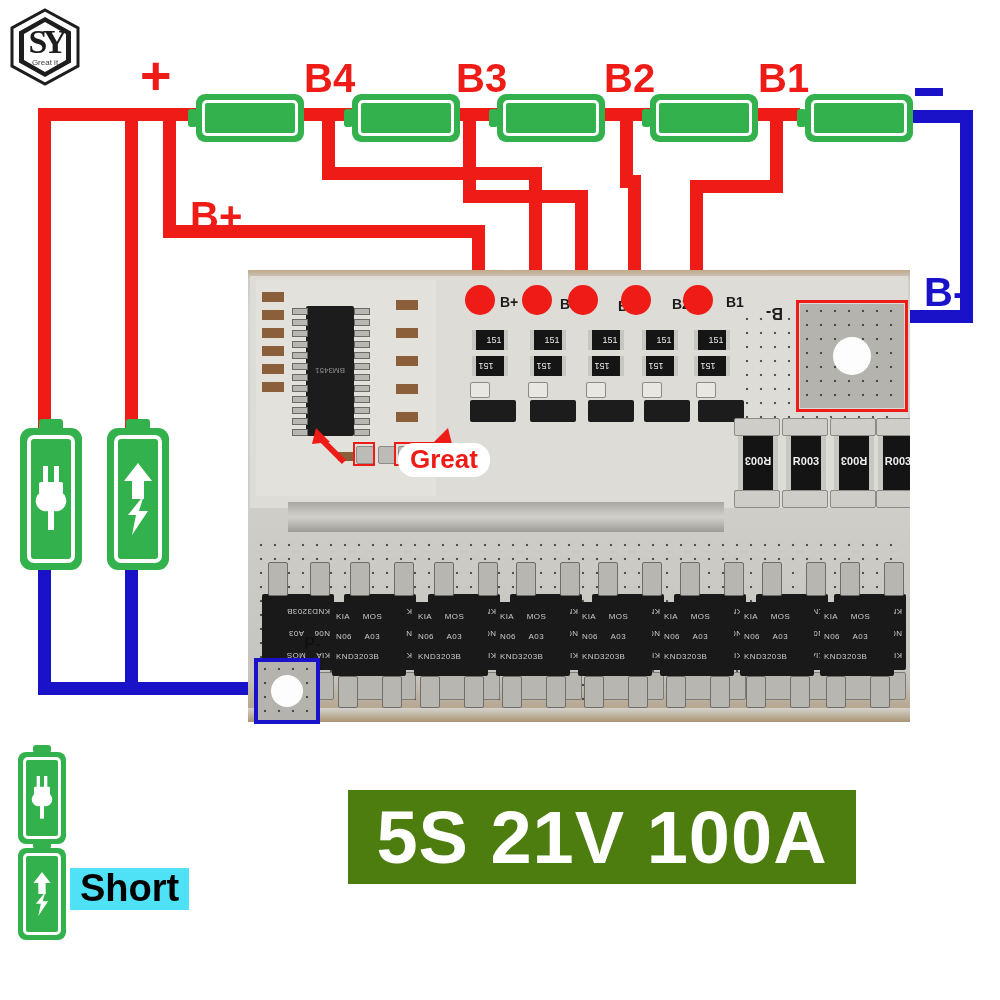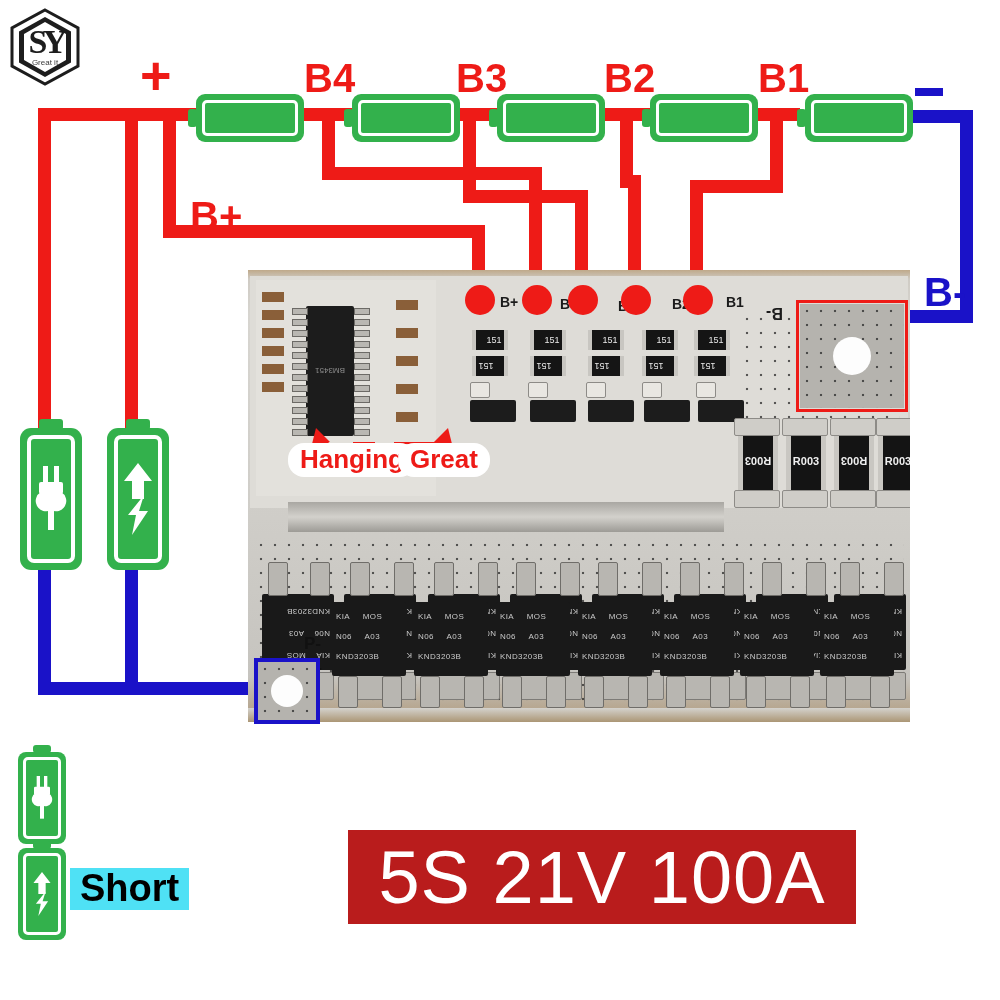--- a/index.html
+++ b/index.html
@@ -40,22 +40,22 @@
   .lbl.blue{color:#1a12c8;}
   .lbl.b-big{font-size:40px;}
   .lbl.plus{font-size:54px;}
 
   .pill{position:absolute;background:#ffffff;border-radius:16px;color:#ee1b17;
       font-weight:bold;font-size:26px;padding:2px 12px;white-space:nowrap;line-height:1.15;}
 
   .cyanlabel{position:absolute;background:#4fe1f5;color:#000;font-weight:bold;
       font-size:38px;line-height:1.05;padding:1px 10px;white-space:nowrap;}
 
-  .bluebanner{position:absolute;background:#b91c1c;color:#ffffff;font-weight:normal;
-      display:flex;align-items:center;justify-content:center;letter-spacing:1px;margin-top:40px;}
+  .bluebanner{position:absolute;background:#4d7c0f;color:#ffffff;font-weight:bold;
+      display:flex;align-items:center;justify-content:center;letter-spacing:1px;}
 
   
   #pcb{position:absolute;left:248px;top:270px;width:662px;height:452px;
       background:#c9c9c4;overflow:hidden;}
   #pcb .fr4{position:absolute;left:0;top:0;width:100%;height:100%;
       background:linear-gradient(180deg,#bfa98a 0%,#cfcbc4 2%, #d7d5d0 10%, #cfcdc8 55%, #c6c4bf 90%, #b09a7c 100%);}
   #pcb .silk{position:absolute;background:#d9d7d2;}
   .dots{position:absolute;
     background-image:radial-gradient(circle, rgba(40,40,40,.75) 1.2px, rgba(0,0,0,0) 1.6px);
     background-size:14px 14px;}
@@ -461,21 +461,20 @@
   <div class="dot" style="left:568px; top:285px; width:30px; height:30px;"></div>
   <div class="dot" style="left:621px; top:285px; width:30px; height:30px;"></div>
   <div class="dot" style="left:683px; top:285px; width:30px; height:30px;"></div>
 
   <svg class="abs" style="left:300px;top:418px;width:180px;height:48px;" viewBox="0 0 180 48">
     <path d="M44 44 L18 18" stroke="#ee1b17" stroke-width="6" fill="none"></path>
     <polygon points="16,10 30,24 12,26" fill="#ee1b17"></polygon>
     <path d="M118 44 L146 18" stroke="#ee1b17" stroke-width="6" fill="none"></path>
     <polygon points="148,10 152,26 134,24" fill="#ee1b17"></polygon>
   </svg>
-  <div class="pill" style="left:288px;top:443px;">Hanging</div>
   <div class="pill" style="left:398px;top:443px;">Great</div>
 
   <div class="vbatt" style="left:20px;top:428px;width:62px;height:142px;">
     <div class="cap"></div>
       <div class="body"></div>
       <div class="inner"></div>
     <div class="glyph">
       <svg width="36" height="70" viewBox="0 0 36 70">
         <rect x="10" y="2" width="5" height="18" fill="#fff"></rect>
         <rect x="21" y="2" width="5" height="18" fill="#fff"></rect>

